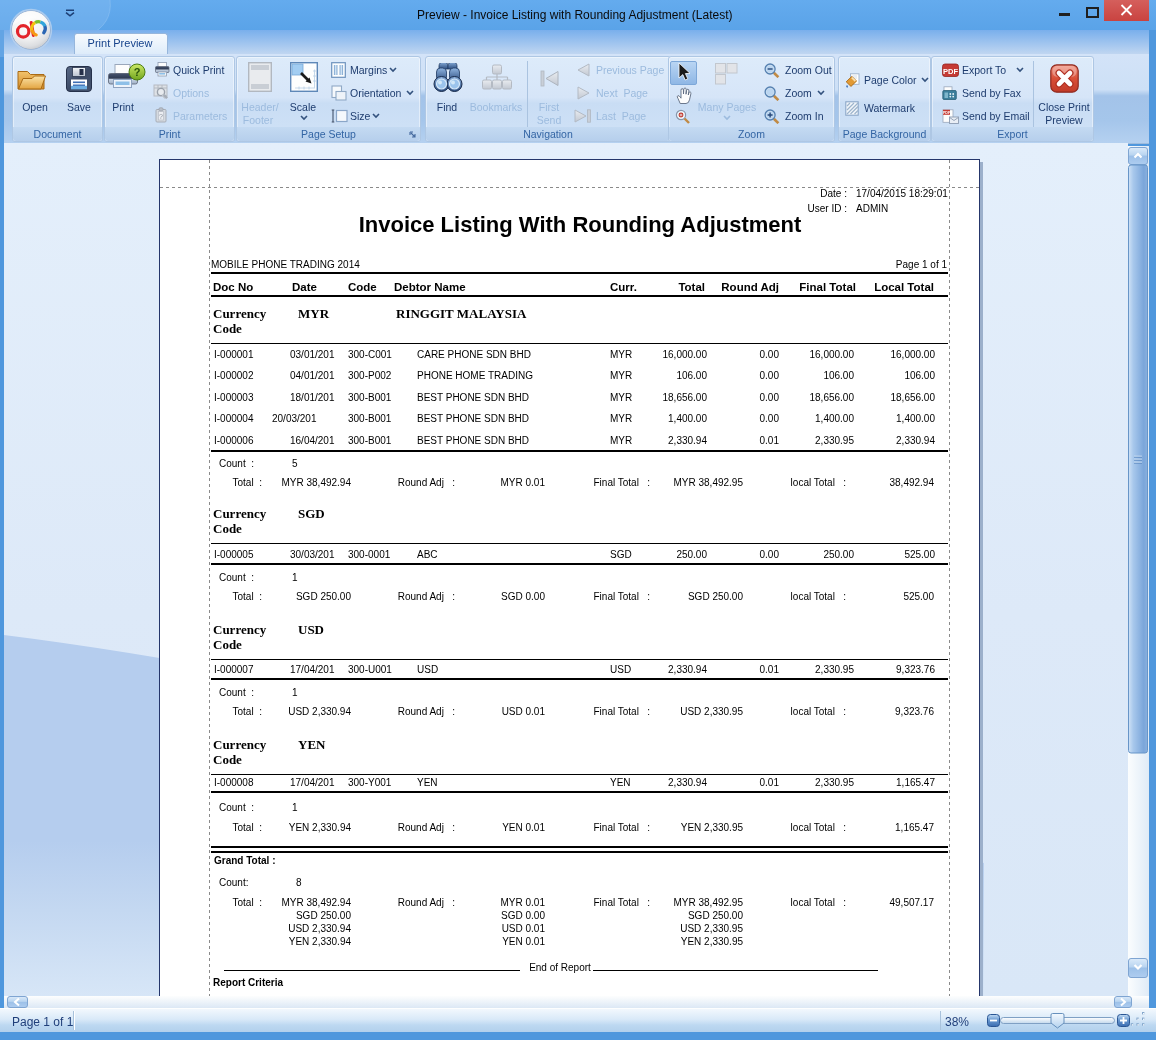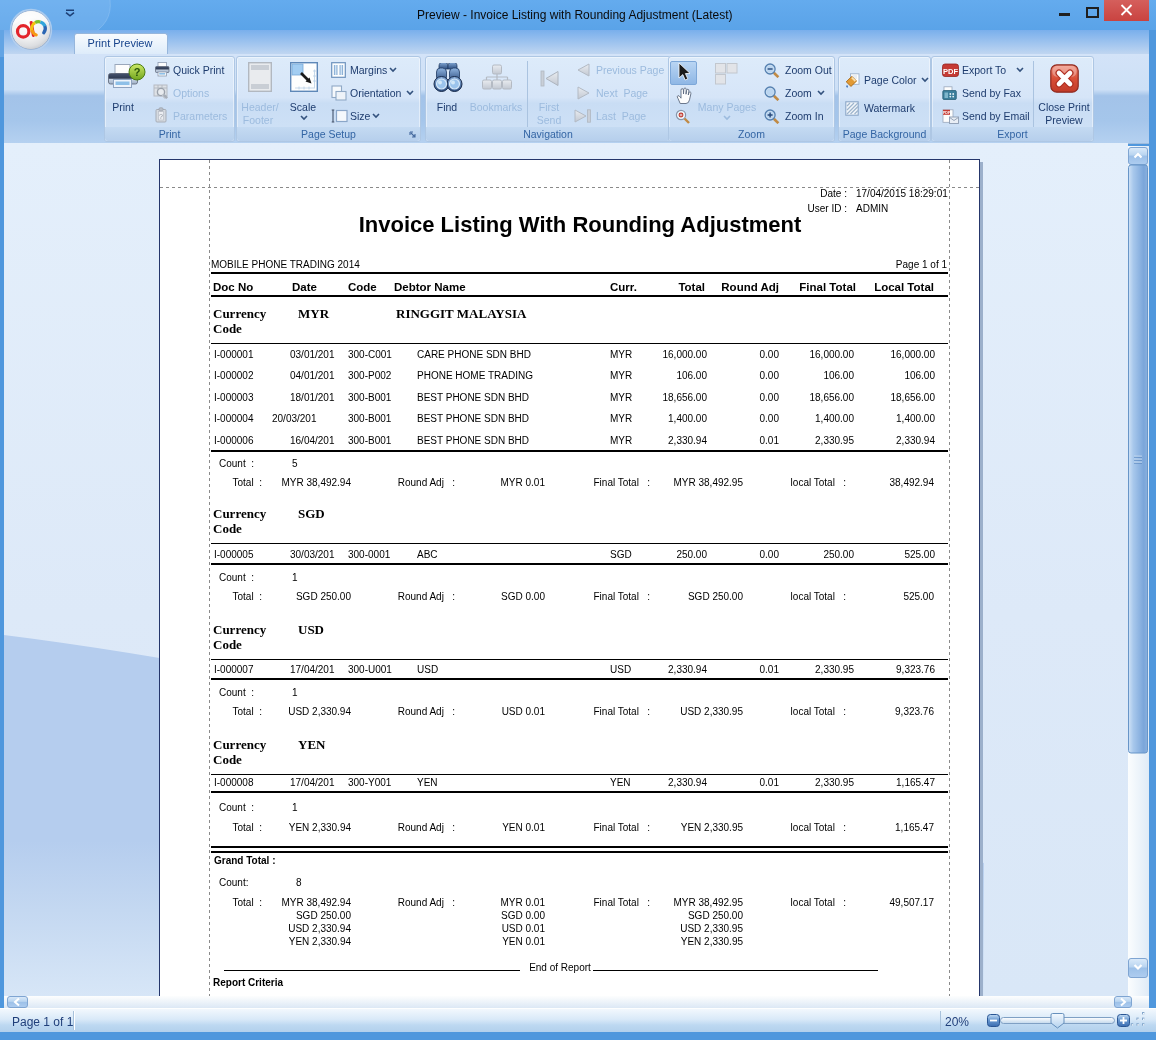--- a/index.html
+++ b/index.html
@@ -97,20 +97,42 @@
 <linearGradient id="binb" x1="0" y1="0" x2="0" y2="1">
           <stop offset="0" stop-color="#8fb4e0"></stop>
           <stop offset="1" stop-color="#2d4e80"></stop>
         </linearGradient>
 <linearGradient id="selb" x1="0" y1="0" x2="0" y2="1">
           <stop offset="0" stop-color="#e3f0fc"></stop>
           <stop offset="1" stop-color="#bcd8f2"></stop>
         </linearGradient>
 </defs>
     </svg>
+    <div class="group" style="left:8px;width:89px;">
+      <div style="position:absolute;left:4px;top:11px;">
+        <svg width="30" height="24" viewBox="0 0 30 24" style="position:absolute;">
+          <path d="M1 3.5 h9.5 l3 3 H27 V21 H1 Z" fill="url(#gold1)" stroke="#a96a15" stroke-width="1"></path>
+<path d="M1.5 21 L6 10.5 h9 l2.5 -2.5 H28.5 L24 21 Z" fill="url(#gold2)" stroke="#a96a15" stroke-width="1"></path>
+        </svg>
+      </div>
+      <div style="position:absolute;left:53px;top:9px;">
+        <svg width="26" height="26" viewBox="0 0 26 26" style="position:absolute;">
+          <rect x="0.5" y="0.5" width="25" height="25" rx="3.5" fill="url(#flop)" stroke="#26314a"></rect>
+<rect x="6.5" y="1.5" width="13" height="9" fill="url(#shut)" stroke="#2c3850" stroke-width="0.8"></rect>
+<rect x="13.5" y="3" width="4" height="6" fill="#252f48"></rect>
+<rect x="5" y="13.5" width="16" height="8" fill="#fff"></rect>
+<rect x="7" y="15.5" width="12" height="1.6" fill="#3f6fb5"></rect>
+          <rect x="7" y="18.5" width="12" height="1.6" fill="#3f6fb5"></rect>
+<rect x="5" y="19.8" width="16" height="3.5" fill="#6faee2"></rect>
+        </svg>
+      </div>
+      <div class="biglabel" style="left:-18px;top:44px;width:80px;">Open</div>
+      <div class="biglabel" style="left:26px;top:44px;width:80px;">Save</div>
+      <div class="glabel">Document</div>
+    </div>
     <div class="group" style="left:100px;width:129px;">
       <div style="position:absolute;left:3px;top:6px;">
         <svg width="38" height="31" viewBox="0 0 38 31" style="position:absolute;">
           <rect x="7" y="1.5" width="15" height="9" fill="#fdfdfd" stroke="#9aa7bb"></rect>
 <path d="M2 10.5 h25 a2 2 0 0 1 2 2 V19 a2 2 0 0 1 -2 2 H2 a2 2 0 0 1 -2 -2 v-6.5 a2 2 0 0 1 2 -2 z" transform="translate(0.5,0)" fill="url(#prbody)" stroke="#5a6374" stroke-width="0.8"></path>
 <rect x="5.5" y="16.5" width="18" height="8" fill="#eef4fb" stroke="#8fa3c0"></rect>
 <rect x="7.5" y="18.5" width="14" height="3.5" fill="#8ec0e8"></rect>
 <circle cx="29" cy="9" r="8" fill="url(#grn)" stroke="#4c7c14"></circle>
 <text x="29" y="12.5" font-size="11" font-weight="bold" text-anchor="middle" fill="#29520a" font-family="Liberation Sans">?</text>
         </svg>
@@ -671,21 +693,21 @@
 <rect x="3.5" y="0.5" width="20" height="11" rx="2.5" fill="url(#sbtn)" stroke="#7fa5d2"></rect>
 <path d="M15 2.5 L11 6 L15 9.5" fill="none" stroke="#fff" stroke-width="2"></path>
 <rect x="1110.5" y="0.5" width="17" height="11" rx="2.5" fill="url(#sbtn)" stroke="#7fa5d2"></rect>
 <path d="M1117 2.5 L1121 6 L1117 9.5" fill="none" stroke="#fff" stroke-width="2"></path>
 </svg>
   </div>
 <div class="abs" id="statusbar">
     <div style="position:absolute;left:12px;top:6px;font-size:12px;color:#203f7a;">Page 1 of 1</div>
 <div style="position:absolute;left:73px;top:2px;width:1px;height:19px;background:#ffffff;border-left:1px solid #a8c2dc;"></div>
 <div style="position:absolute;left:940px;top:2px;width:1px;height:19px;background:#a8c2dc;"></div>
-<div style="position:absolute;left:945px;top:6px;font-size:12px;color:#203f7a;">20%</div>
+<div style="position:absolute;left:945px;top:6px;font-size:12px;color:#203f7a;">38%</div>
 <svg width="220" height="23" viewBox="0 0 220 23" style="position:absolute;left:936px;top:0">
 <defs>
         <linearGradient id="zbtn" x1="0" y1="0" x2="0" y2="1">
           <stop offset="0" stop-color="#c3dcf4"></stop>
           <stop offset="0.45" stop-color="#6b9bd2"></stop>
           <stop offset="1" stop-color="#3a6cb0"></stop>
         </linearGradient>
 <linearGradient id="ztrack" x1="0" y1="0" x2="0" y2="1">
           <stop offset="0" stop-color="#ffffff"></stop>
           <stop offset="1" stop-color="#c2d8ec"></stop>

